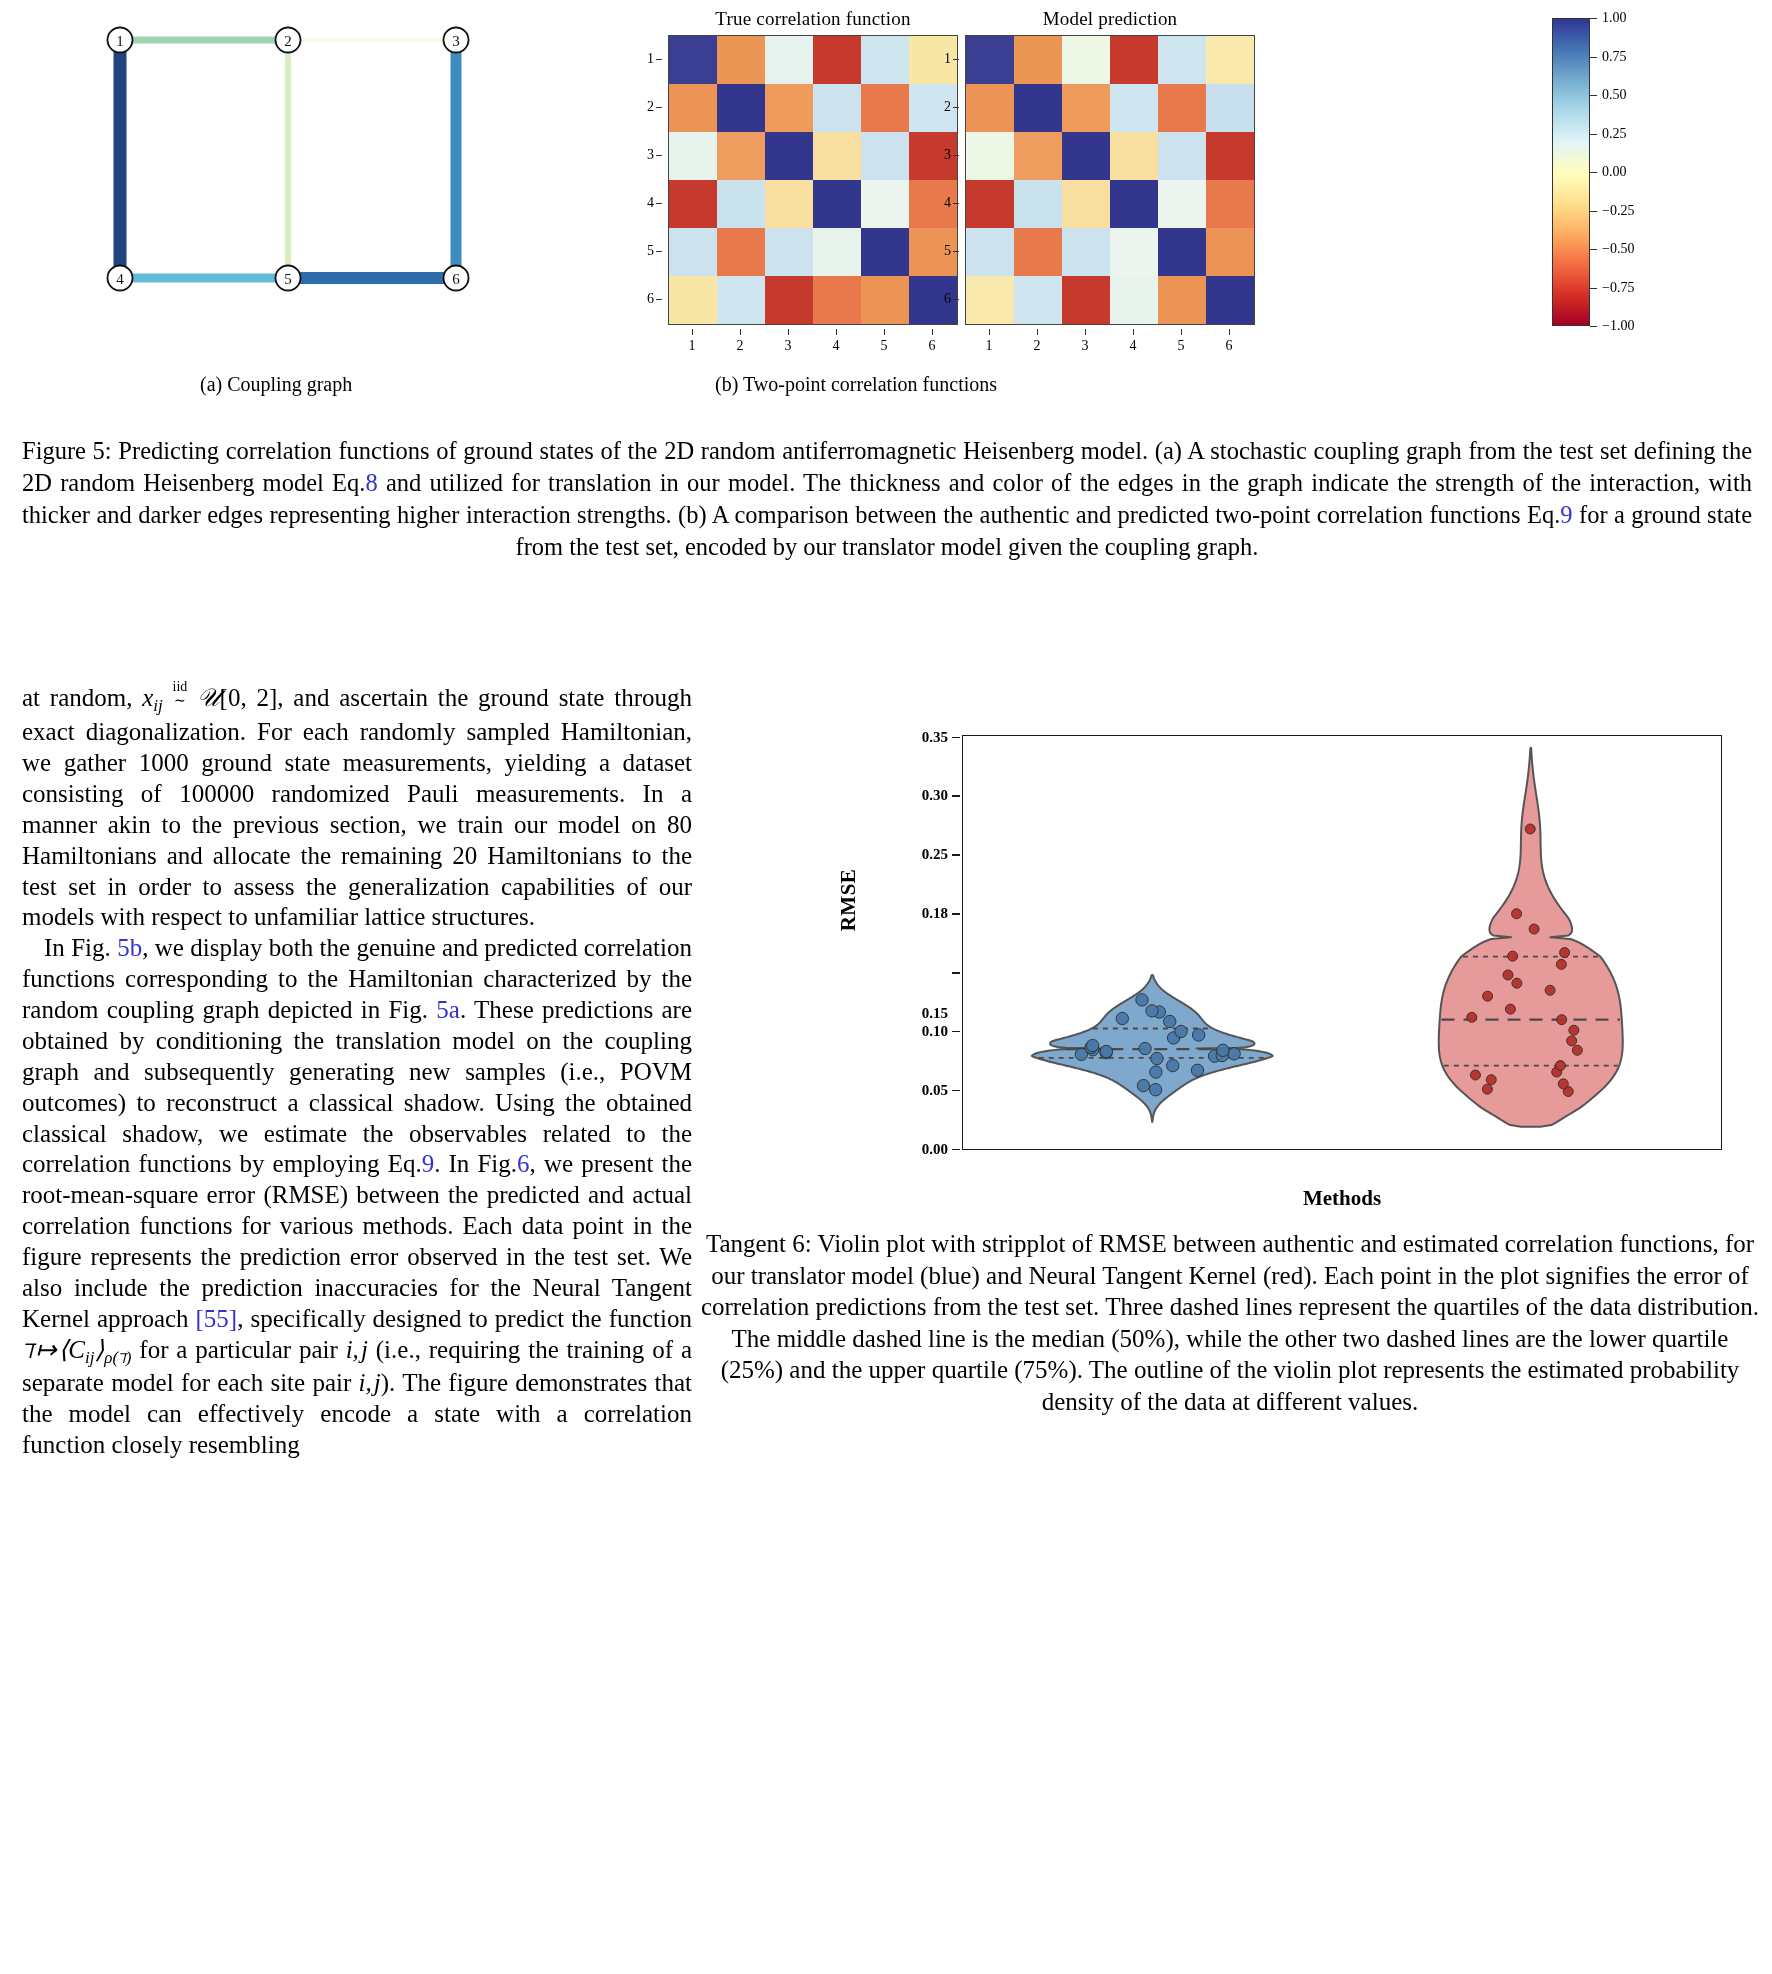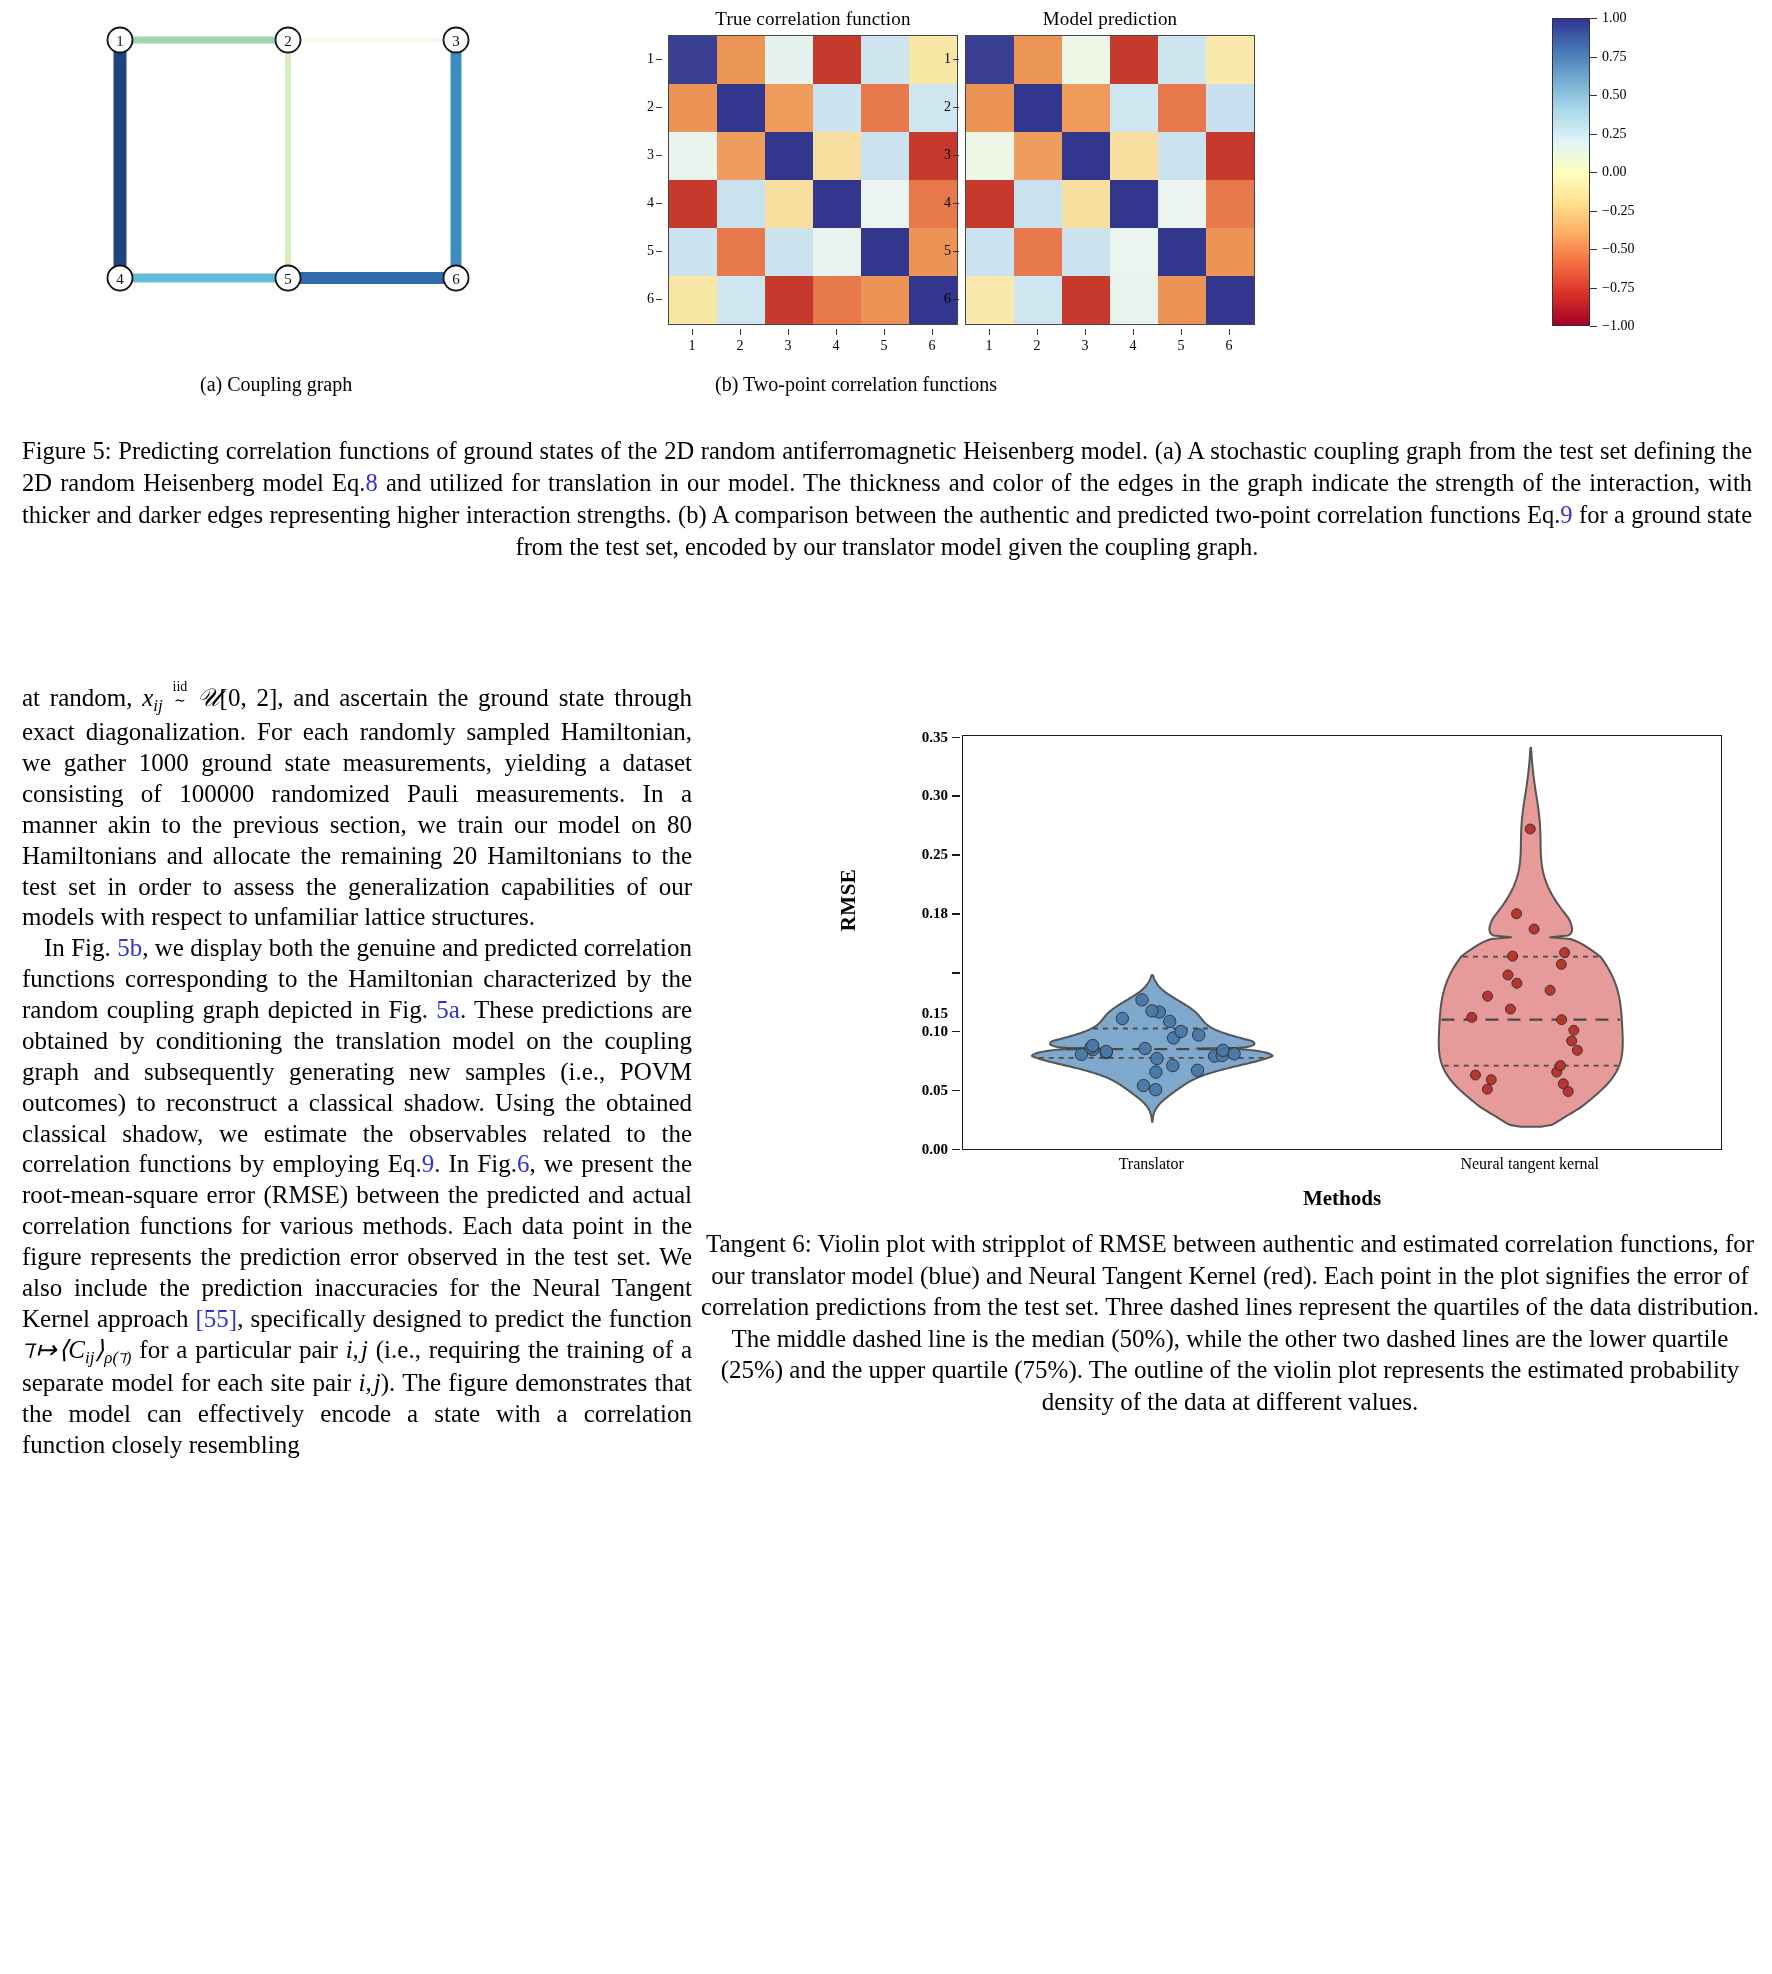--- a/index.html
+++ b/index.html
@@ -388,23 +388,19 @@
           <circle cx="544.9869236430095" cy="238.96" r="5" fill="#b5302a" stroke="#2f2f2f" stroke-width="0.9" fill-opacity="0.95"></circle>
           <circle cx="598.3359643637579" cy="228.3657142857143" r="5" fill="#b5302a" stroke="#2f2f2f" stroke-width="0.9" fill-opacity="0.95"></circle>
           <circle cx="549.6353476976986" cy="220.12571428571428" r="5" fill="#b5302a" stroke="#2f2f2f" stroke-width="0.9" fill-opacity="0.95"></circle>
           <circle cx="601.596494457409" cy="216.5942857142857" r="5" fill="#b5302a" stroke="#2f2f2f" stroke-width="0.9" fill-opacity="0.95"></circle>
           <circle cx="571.1089889623175" cy="193.05142857142854" r="5" fill="#b5302a" stroke="#2f2f2f" stroke-width="0.9" fill-opacity="0.95"></circle>
           <circle cx="553.5649248067905" cy="177.7485714285714" r="5" fill="#b5302a" stroke="#2f2f2f" stroke-width="0.9" fill-opacity="0.95"></circle>
           <circle cx="567.2469333707832" cy="92.9942857142857" r="5" fill="#b5302a" stroke="#2f2f2f" stroke-width="0.9" fill-opacity="0.95"></circle>
         </g>
     </svg>
   </div>
-  <div id="violin-xticklabels">
-      <span style="left: 189.25px;">Translator</span>
-      <span style="left: 567.75px;">Neural tangent kernal</span>
-    </div>
   <div id="violin-xlabel">Methods</div>
 </div>
 
 <div id="fig6-caption">
   <span>Tangent 6:</span>
   <span>Violin plot with stripplot of RMSE between authentic and estimated correlation functions, for our translator model (blue) and Neural Tangent Kernel (red). Each point in the plot signifies the error of correlation predictions from the test set. Three dashed lines represent the quartiles of the data distribution. The middle dashed line is the median (50%), while the other two dashed lines are the lower quartile (25%) and the upper quartile (75%). The outline of the violin plot represents the estimated probability density of the data at different values.</span>
 </div>
 
 </body></html>

